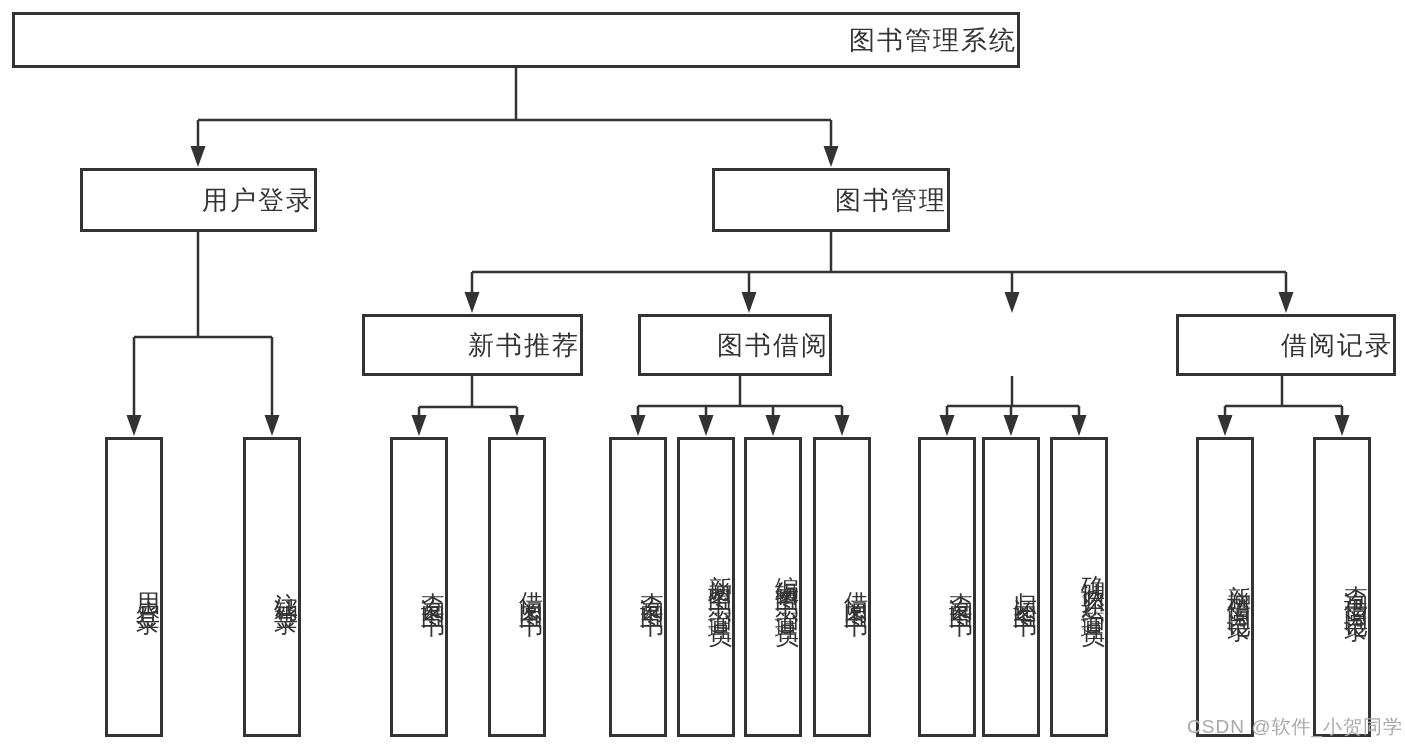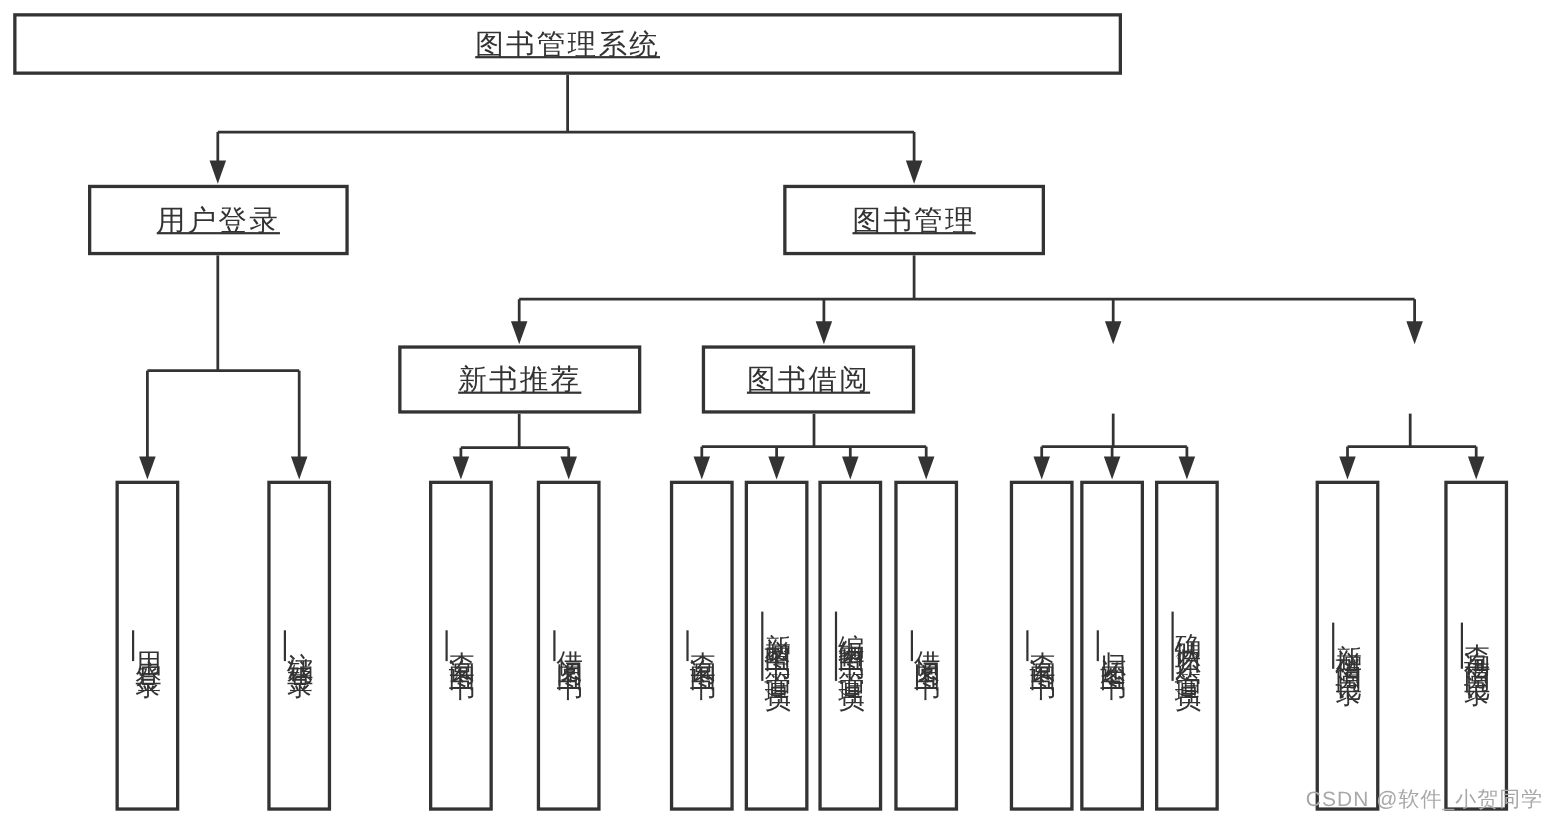--- a/index.html
+++ b/index.html
@@ -4,21 +4,21 @@
 <style>
   html,body{margin:0;padding:0;background:#ffffff;}
   .canvas{
     position:relative;width:1405px;height:747px;background:#ffffff;
     font-family:"Liberation Sans","DejaVu Sans",sans-serif;color:#333333;
     overflow:hidden;
   }
   .wires{position:absolute;left:0;top:0;width:1405px;height:747px;}
   .node{
     position:absolute;box-sizing:border-box;border:3px solid #333333;
-    background:#ffffff;display:flex;align-items:center;justify-content:center;text-decoration:underline;
+    background:#ffffff;display:flex;align-items:center;justify-content:flex-end;
   }
   .node.h span{font-size:26px;letter-spacing:2px;white-space:nowrap;}
   .node.v span{
     writing-mode:vertical-rl;text-orientation:mixed;
     font-size:24px;letter-spacing:7px;line-height:1;white-space:nowrap;
   }
   .watermark{
     position:absolute;right:2px;top:714px;font-size:19px;letter-spacing:1px;
     color:#a8a8a8;white-space:nowrap;text-align:right;
   }
@@ -100,20 +100,23 @@
   <div class="node h" style="left:362px;top:314px;width:221px;height:62px">
     <span>新书推荐</span>
   </div>
 
   <div class="node h" style="left:712px;top:168px;width:238px;height:64px">
     <span>图书管理</span>
   </div>
   <div class="node h" style="left:638px;top:314px;width:194px;height:62px">
     <span>图书借阅</span>
   </div>
+  <div class="node h" style="left:1176px;top:314px;width:220px;height:62px">
+    <span>借阅记录</span>
+  </div>
 
   <div class="node v" style="left:105px;top:437px;width:58px;height:300px">
     <span>用户登录</span>
   </div>
   <div class="node v" style="left:243px;top:437px;width:58px;height:300px">
     <span>注销登录</span>
   </div>
 
   <div class="node v" style="left:390px;top:437px;width:58px;height:300px">
     <span>查询图书</span>

